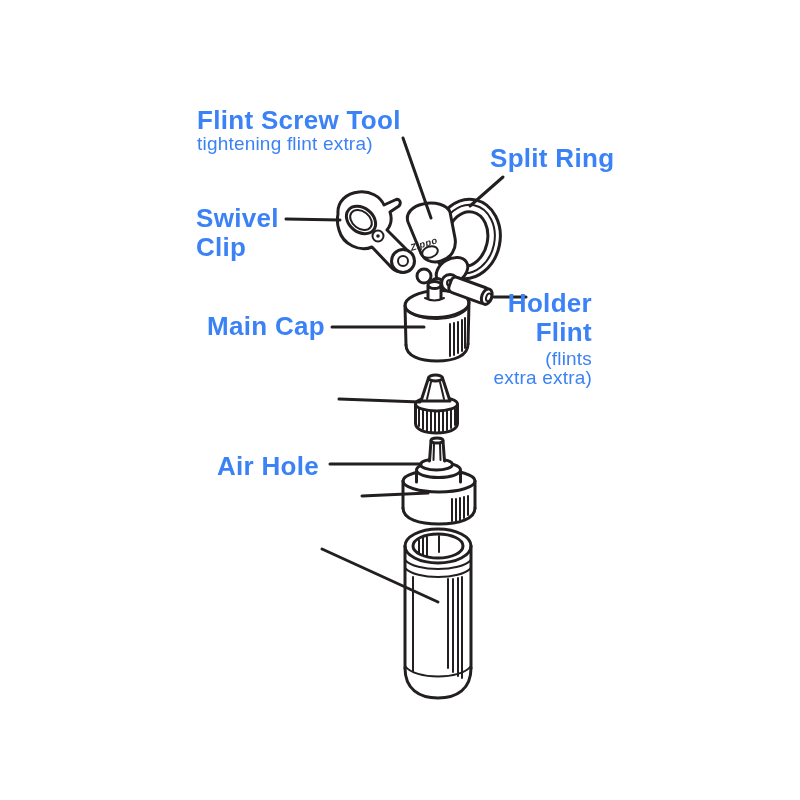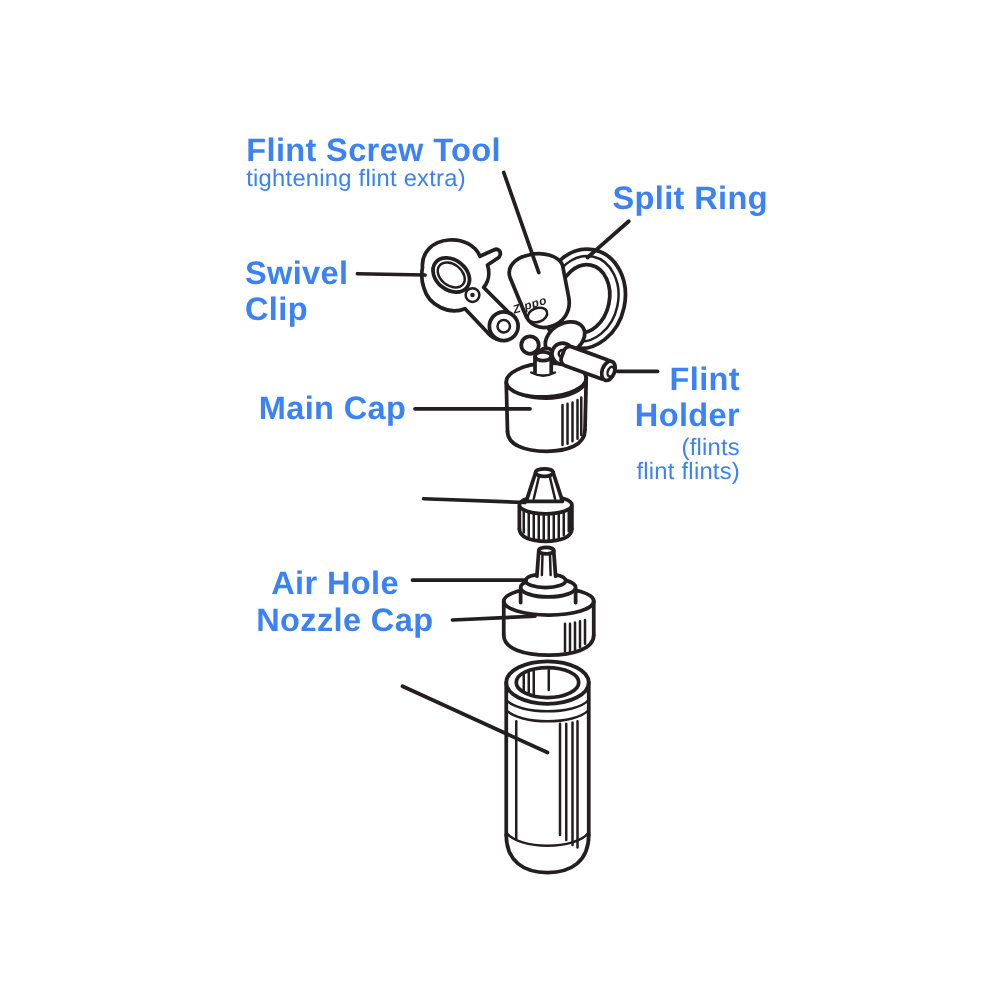--- a/index.html
+++ b/index.html
@@ -157,29 +157,26 @@
   <div class="lbl" style="left:196px;top:204px">
     <div>Swivel</div>
     <div>Clip</div>
   </div>
 
   <div class="lbl" style="left:207px;top:312px">
     <div>Main Cap</div>
   </div>
 
   <div class="lbl ra" style="right:208px;top:289px">
+    <div>Holder</div>
     <div>Flint</div>
-    <div>Holder</div>
     <div class="note note-first">(flints</div>
-    <div class="note">flint flints)</div>
+    <div class="note">extra extra)</div>
   </div>
 
 
   <div class="lbl" style="left:217px;top:452px">
     <div>Air Hole</div>
   </div>
 
-  <div class="lbl" style="left:205px;top:482px">
-    <div>Nozzle Cap</div>
-  </div>
 
 
 </div>
 
 </body></html>

